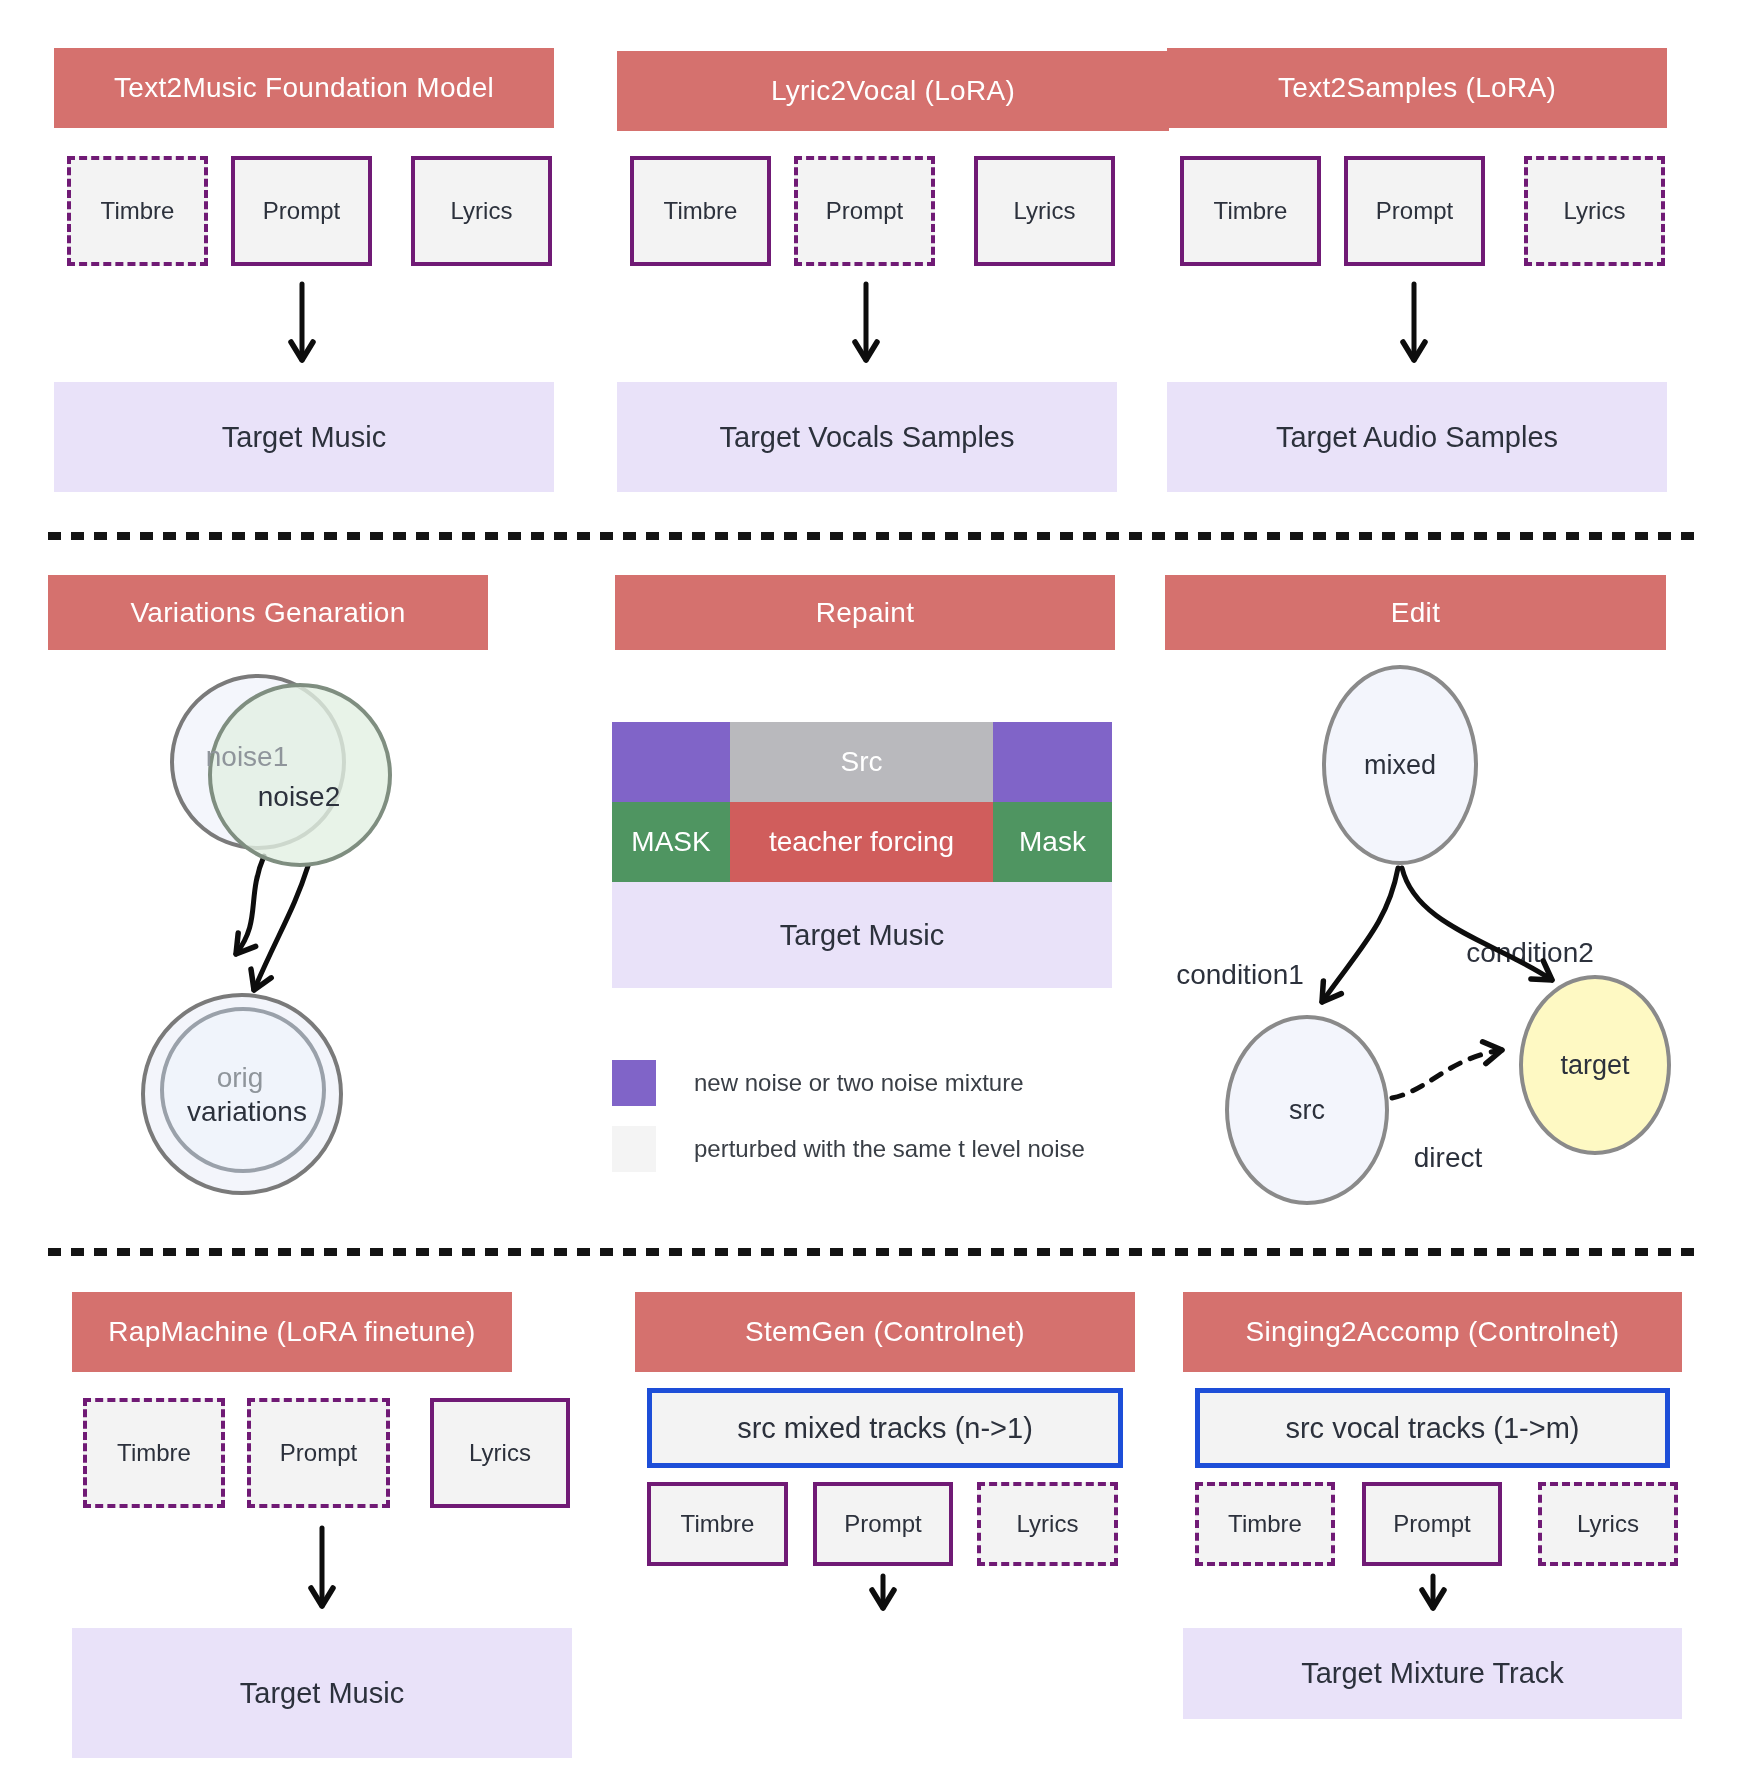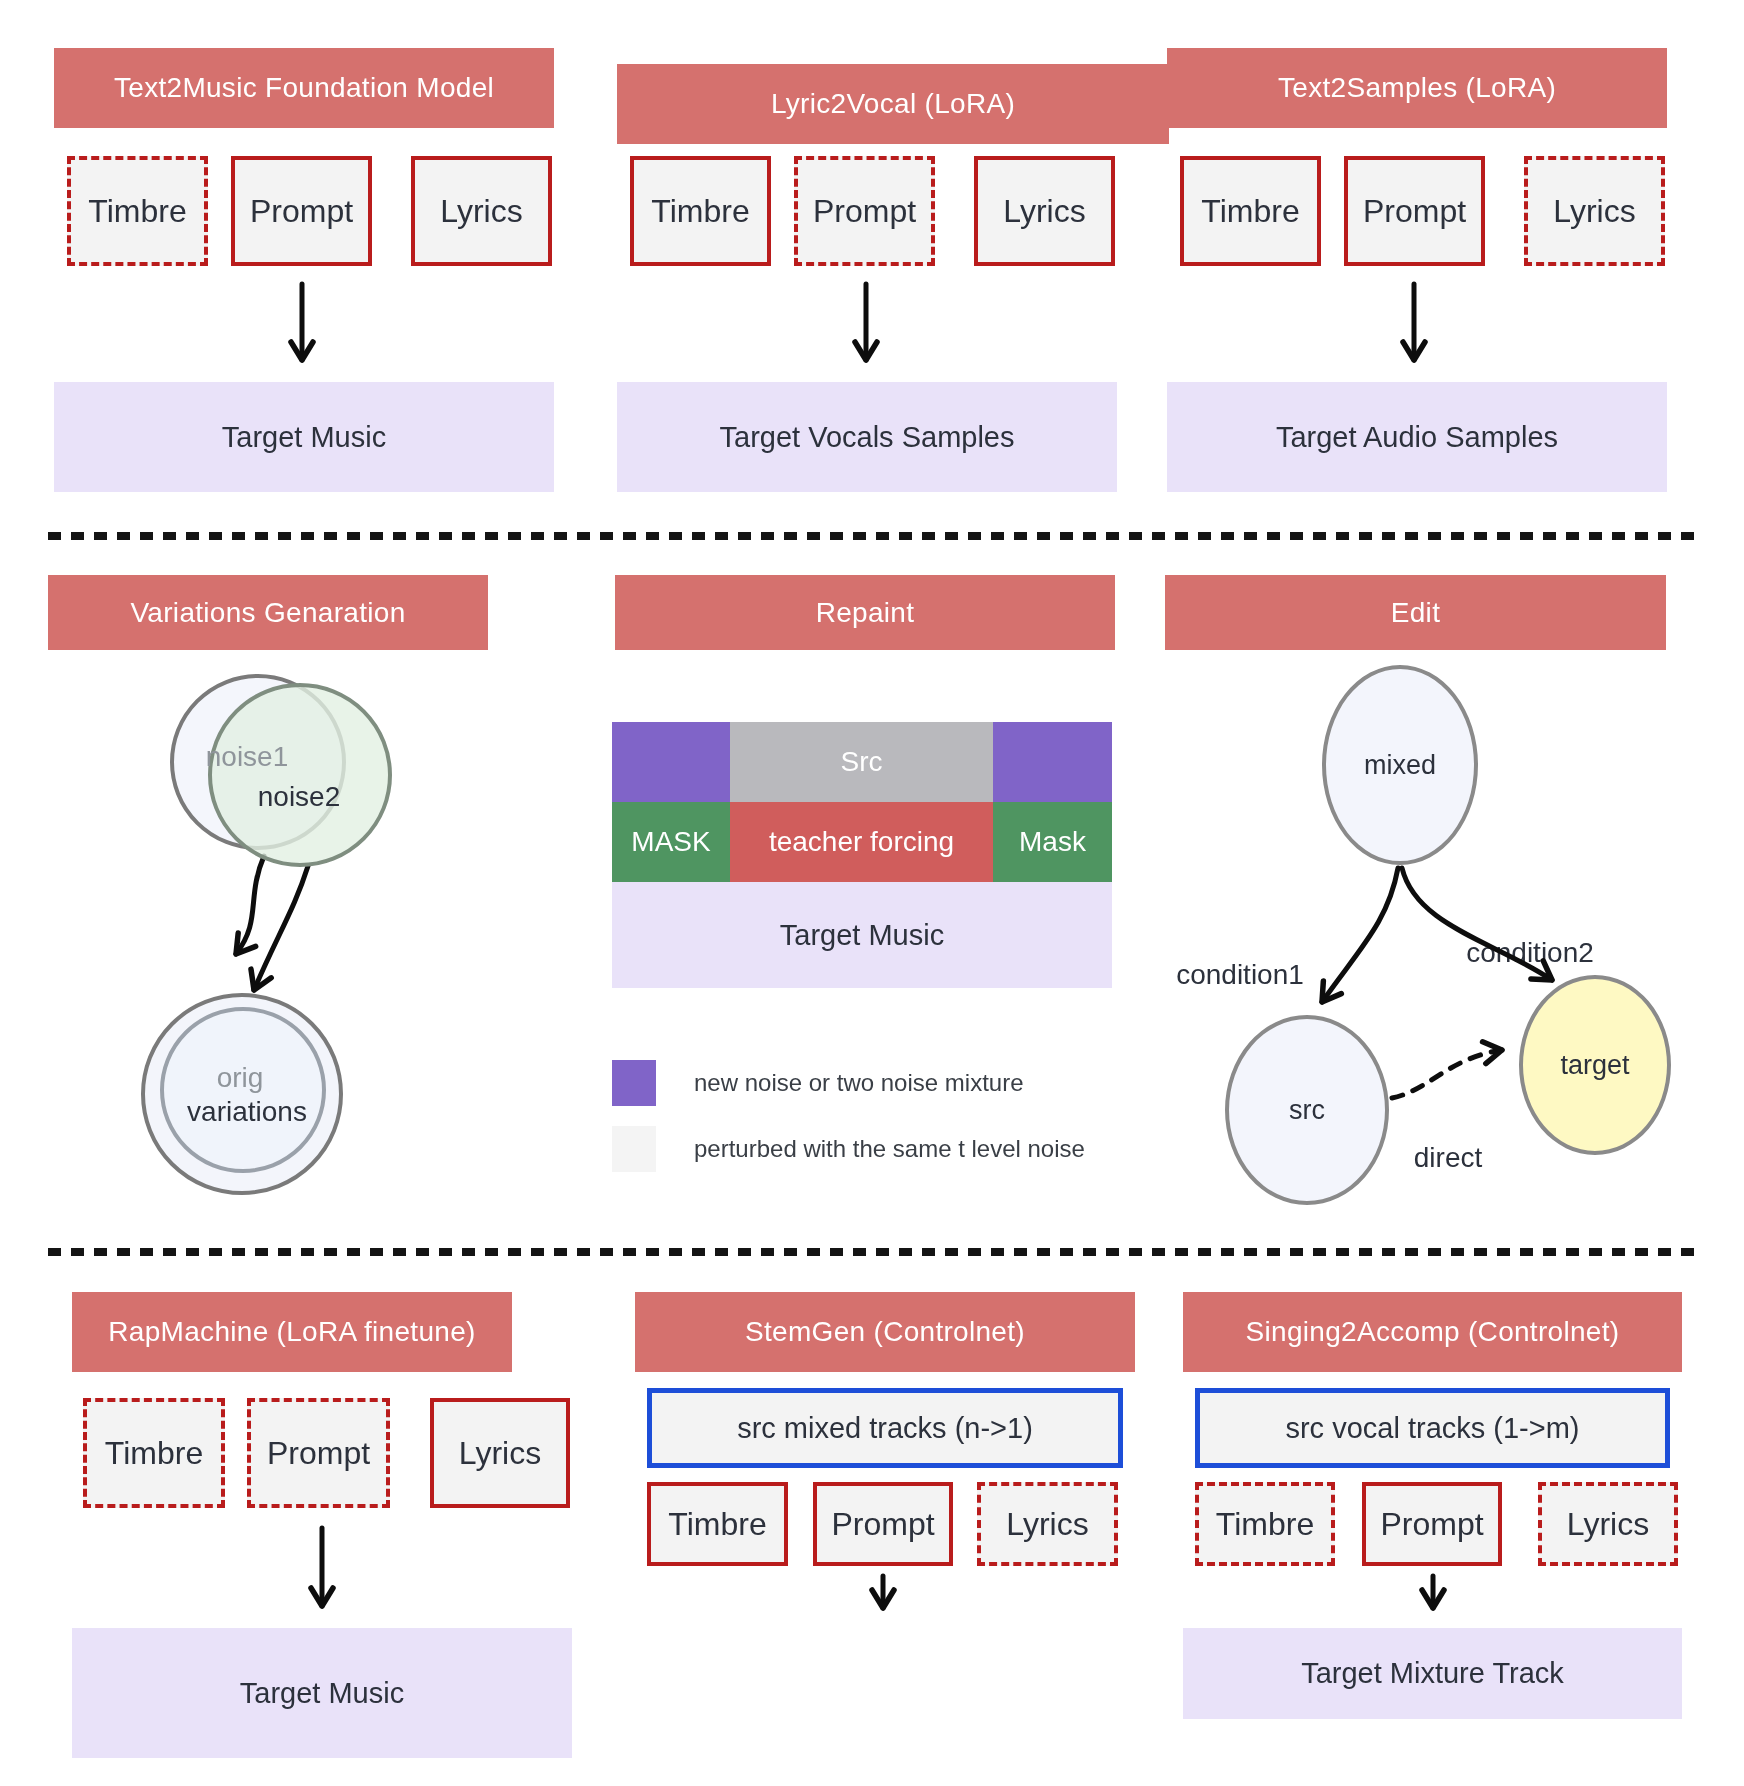--- a/index.html
+++ b/index.html
@@ -13,22 +13,22 @@
     --ink:#2c313c;
     --grayink:#8f959b;
     --line:#0d0d0d;
   }
   html,body{margin:0;padding:0;background:#fff;}
   body{font-family:"Liberation Sans","DejaVu Sans",sans-serif;color:var(--ink);}
   #canvas{position:relative;width:1744px;height:1786px;background:#fff;overflow:hidden;}
 
   .hdr{position:absolute;background:var(--red);color:#fff;display:flex;align-items:center;justify-content:center;
        font-size:28px;letter-spacing:.3px;}
-  .inbox{position:absolute;background:var(--boxfill);border:4px solid #b91c1c;box-sizing:border-box;
-         display:flex;align-items:center;justify-content:center;font-size:32px;color:var(--ink);}
+  .inbox{position:absolute;background:var(--boxfill);border:4px solid #701a75;box-sizing:border-box;
+         display:flex;align-items:center;justify-content:center;font-size:24px;color:var(--ink);}
   .inbox.dashed{border-style:dashed;}
   .wide{position:absolute;background:var(--boxfill);border:5px solid #1d4ed8;box-sizing:border-box;
         display:flex;align-items:center;justify-content:center;font-size:29px;color:var(--ink);}
   .tgt{position:absolute;background:var(--lav);display:flex;align-items:center;justify-content:center;
        font-size:29px;color:var(--ink);}
   .divider{position:absolute;height:8px;
        background:repeating-linear-gradient(90deg,#141414 0 13px,transparent 13px 23px);}
   .circle{position:absolute;border-radius:50%;box-sizing:border-box;border:4px solid #7a7a7a;
        display:flex;align-items:center;justify-content:center;font-size:27px;color:var(--ink);}
   .lbl{position:absolute;transform:translate(-50%,-50%);font-size:28px;color:var(--ink);white-space:nowrap;}
@@ -37,21 +37,21 @@
   .sw{position:absolute;}
   .leg{position:absolute;transform:translateY(-50%);font-size:24px;color:#3a3f46;white-space:nowrap;}
   #arrow-layer{position:absolute;left:0;top:0;pointer-events:none;}
 </style>
 </head>
 <body>
 
 <div id="canvas">
 
   <div class="hdr" style="left:54px;top:48px;width:500px;height:80px">Text2Music Foundation Model</div>
-  <div class="hdr" style="left:617px;top:64px;width:552px;height:80px">Lyric2Vocal (LoRA)</div>
+  <div class="hdr" style="left:617px;top:51px;width:552px;height:80px">Lyric2Vocal (LoRA)</div>
   <div class="hdr" style="left:1167px;top:48px;width:500px;height:80px">Text2Samples (LoRA)</div>
 
   <div class="inbox dashed" style="left:67px;top:156px;width:141px;height:110px">Timbre</div>
   <div class="inbox" style="left:231px;top:156px;width:141px;height:110px">Prompt</div>
   <div class="inbox" style="left:411px;top:156px;width:141px;height:110px">Lyrics</div>
 
   <div class="inbox" style="left:630px;top:156px;width:141px;height:110px">Timbre</div>
   <div class="inbox dashed" style="left:794px;top:156px;width:141px;height:110px">Prompt</div>
   <div class="inbox" style="left:974px;top:156px;width:141px;height:110px">Lyrics</div>
 

